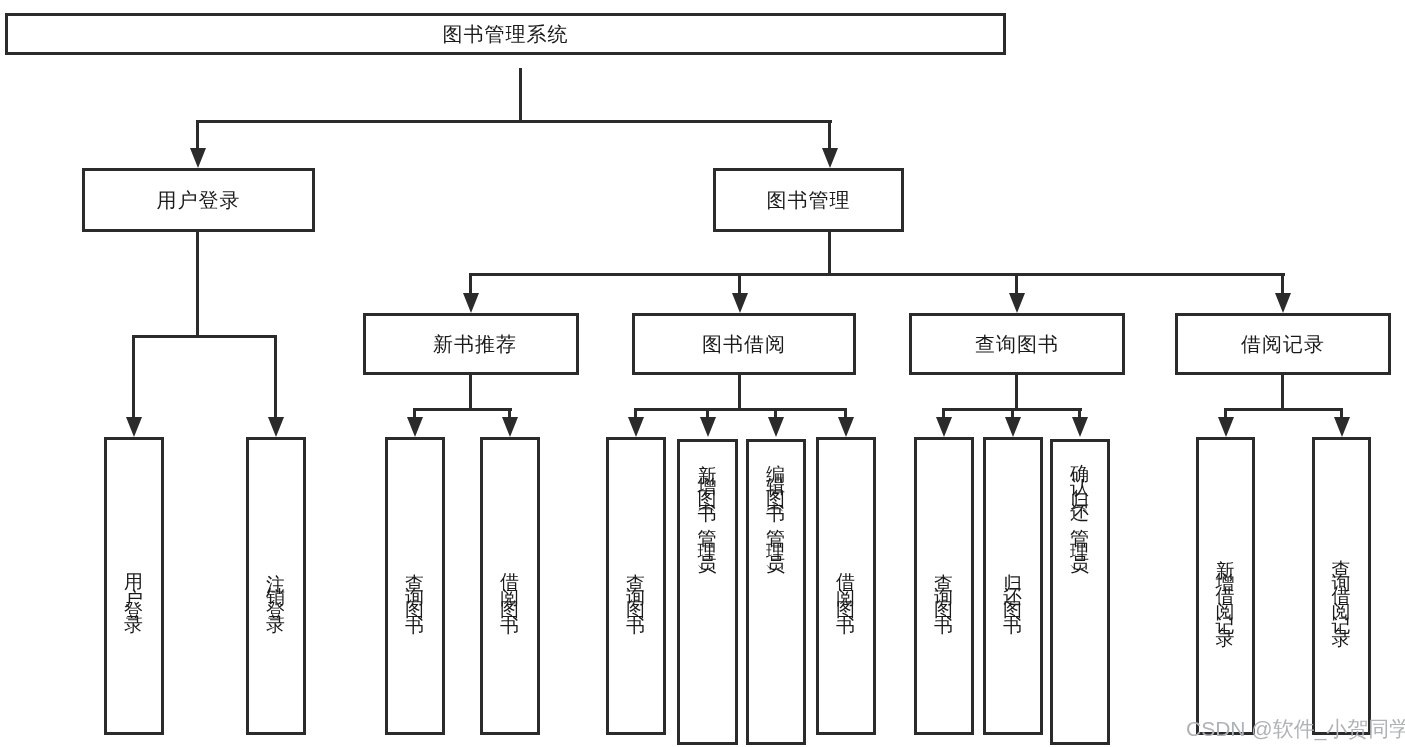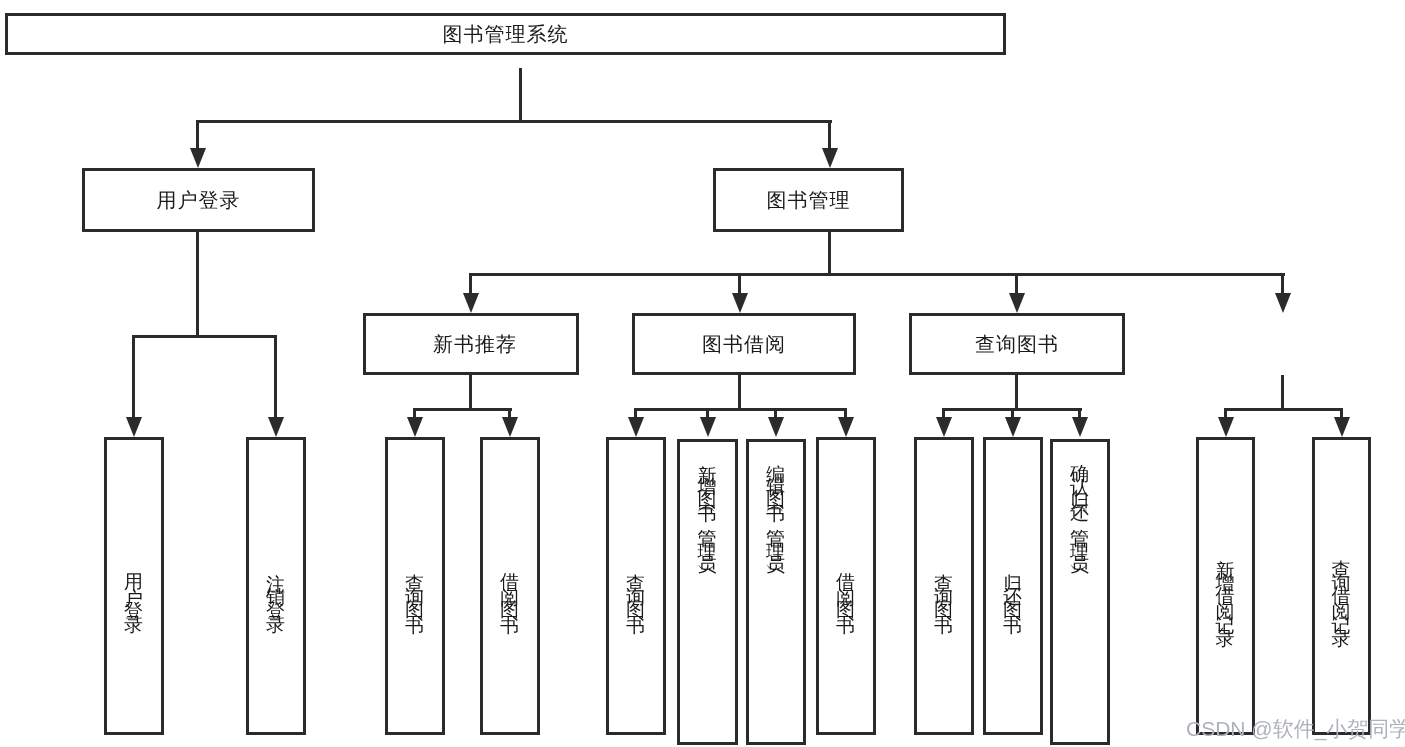--- a/index.html
+++ b/index.html
@@ -139,20 +139,23 @@
 
   <div class="box" style="left:363px; top:313px; width:216px; height:62px;padding-left:8px;">
     <span class="hlabel">新书推荐</span>
   </div>
   <div class="box" style="left:632px; top:313px; width:224px; height:62px;">
     <span class="hlabel">图书借阅</span>
   </div>
   <div class="box" style="left:909px; top:313px; width:216px; height:62px;">
     <span class="hlabel">查询图书</span>
   </div>
+  <div class="box" style="left:1175px; top:313px; width:216px; height:62px;">
+    <span class="hlabel">借阅记录</span>
+  </div>
 
   <div class="box vbox" style="left:104px; top:437px; width:60px; height:298px;">
     <span class="vlabel">用户登录</span>
   </div>
   <div class="box vbox" style="left:246px; top:437px; width:60px; height:298px;">
     <span class="vlabel">注销登录</span>
   </div>
 
   <div class="box vbox" style="left:385px; top:437px; width:60px; height:298px;">
     <span class="vlabel">查询图书</span>

